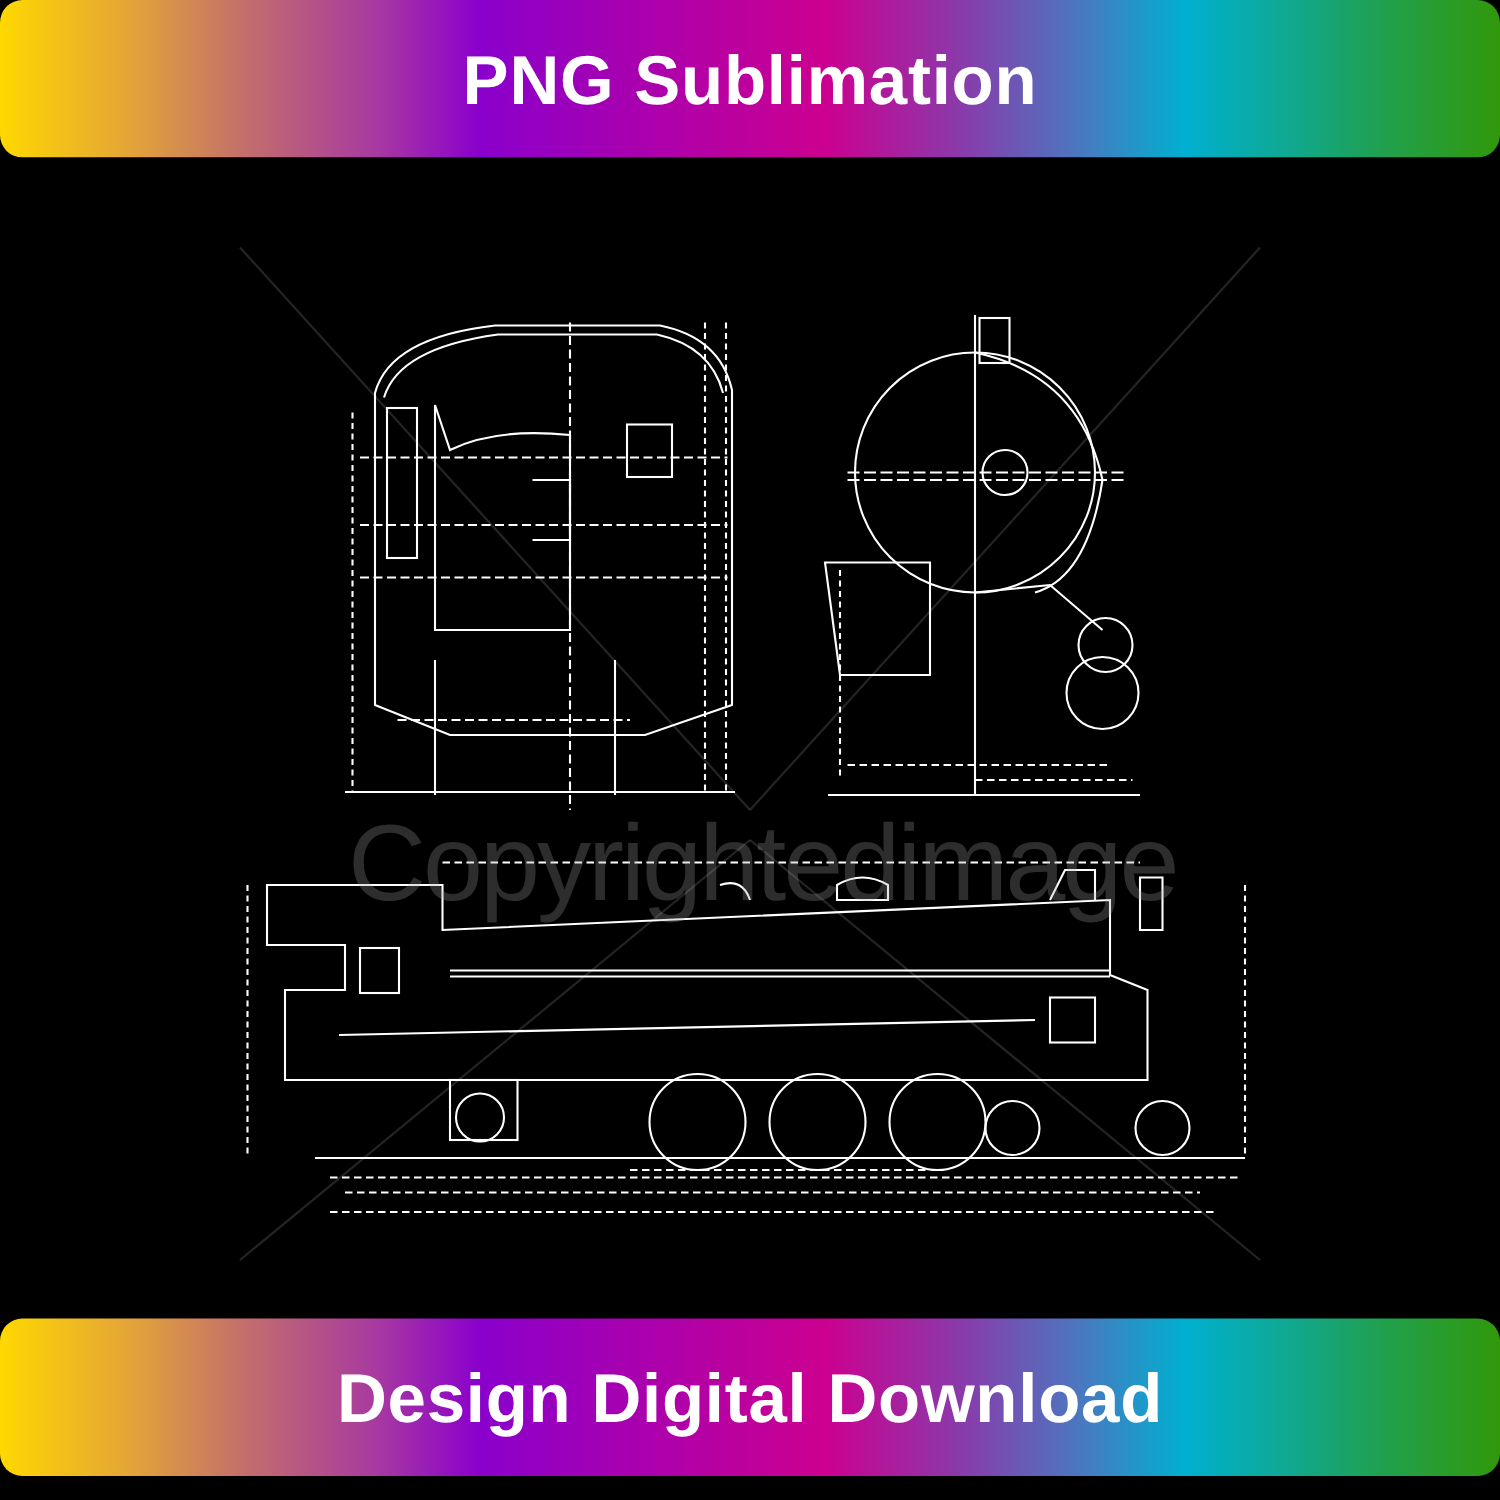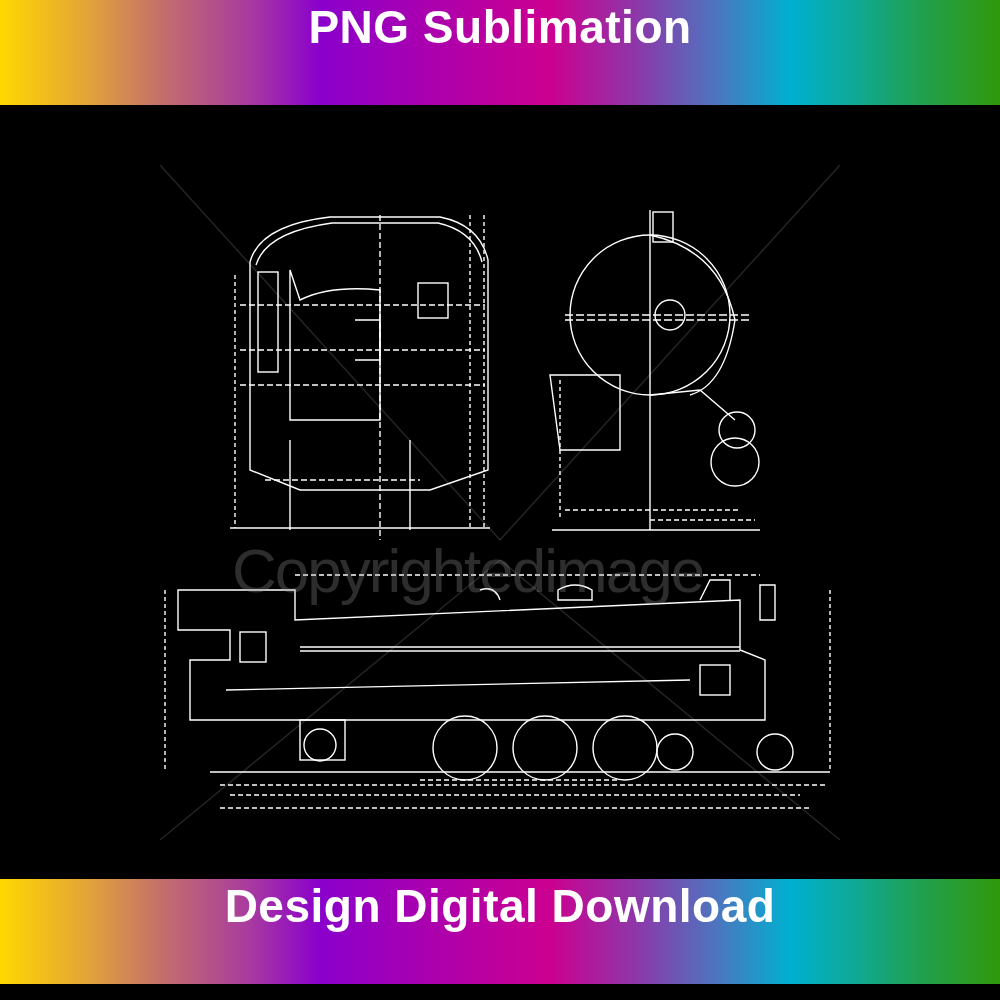--- a/index.html
+++ b/index.html
@@ -1,24 +1,24 @@
 <!DOCTYPE html>
 <html><head>
 <meta charset="utf-8">
 <style>
   html,body{margin:0;padding:0;background:#000;}
   body{width:1000px;height:1000px;position:relative;overflow:hidden;font-family:"Liberation Sans","DejaVu Sans",sans-serif;}
-  .banner{position:absolute;left:0;width:1000px;height:105px;display:flex;align-items:flex-start;justify-content:center;
-    background:linear-gradient(90deg,#ffd800 0%,#e2a23a 9%,#c4706a 16%,#a83aa0 25%,#8a00cc 32%,#a800b0 42%,#cc0090 55%,#8a3aaa 64%,#4a78c0 72%,#00b0d0 79%,#10a890 86%,#20a050 92%,#30980a 100%);}
+  .banner{position:absolute;left:0;width:1000px;height:105px;display:flex;align-items:center;justify-content:center;
+    background:linear-gradient(90deg,#ffd800 0%,#e2a23a 9%,#c4706a 16%,#a83aa0 25%,#8a00cc 32%,#a800b0 42%,#cc0090 55%,#8a3aaa 64%,#4a78c0 72%,#00b0d0 79%,#10a890 86%,#20a050 92%,#30980a 100%);border-radius:15px;}
   .banner.top{top:0;}
   .banner.bottom{top:879px;}
   .banner span{color:#fff;font-weight:bold;font-size:46px;letter-spacing:0.5px;}
   .canvas{position:absolute;left:0;top:105px;width:1000px;height:790px;background:#000;}
   svg{position:absolute;left:0;top:0;}
-  .watermark{position:absolute;left:232px;top:430px;font-size:62px;color:rgba(160,160,160,0.28);letter-spacing:-2px;white-space:nowrap;}
+  .watermark{position:absolute;left:232px;top:430px;font-size:72px;color:rgba(160,160,160,0.28);letter-spacing:-2px;white-space:nowrap;}
 </style>
 </head>
 <body>
 
 <div class="banner top">
   <span>PNG Sublimation</span>
 </div>
 
 <div class="canvas">
   <svg width="1000" height="790" viewBox="0 105 1000 790" stroke="#fff" fill="none" stroke-width="1.4">

